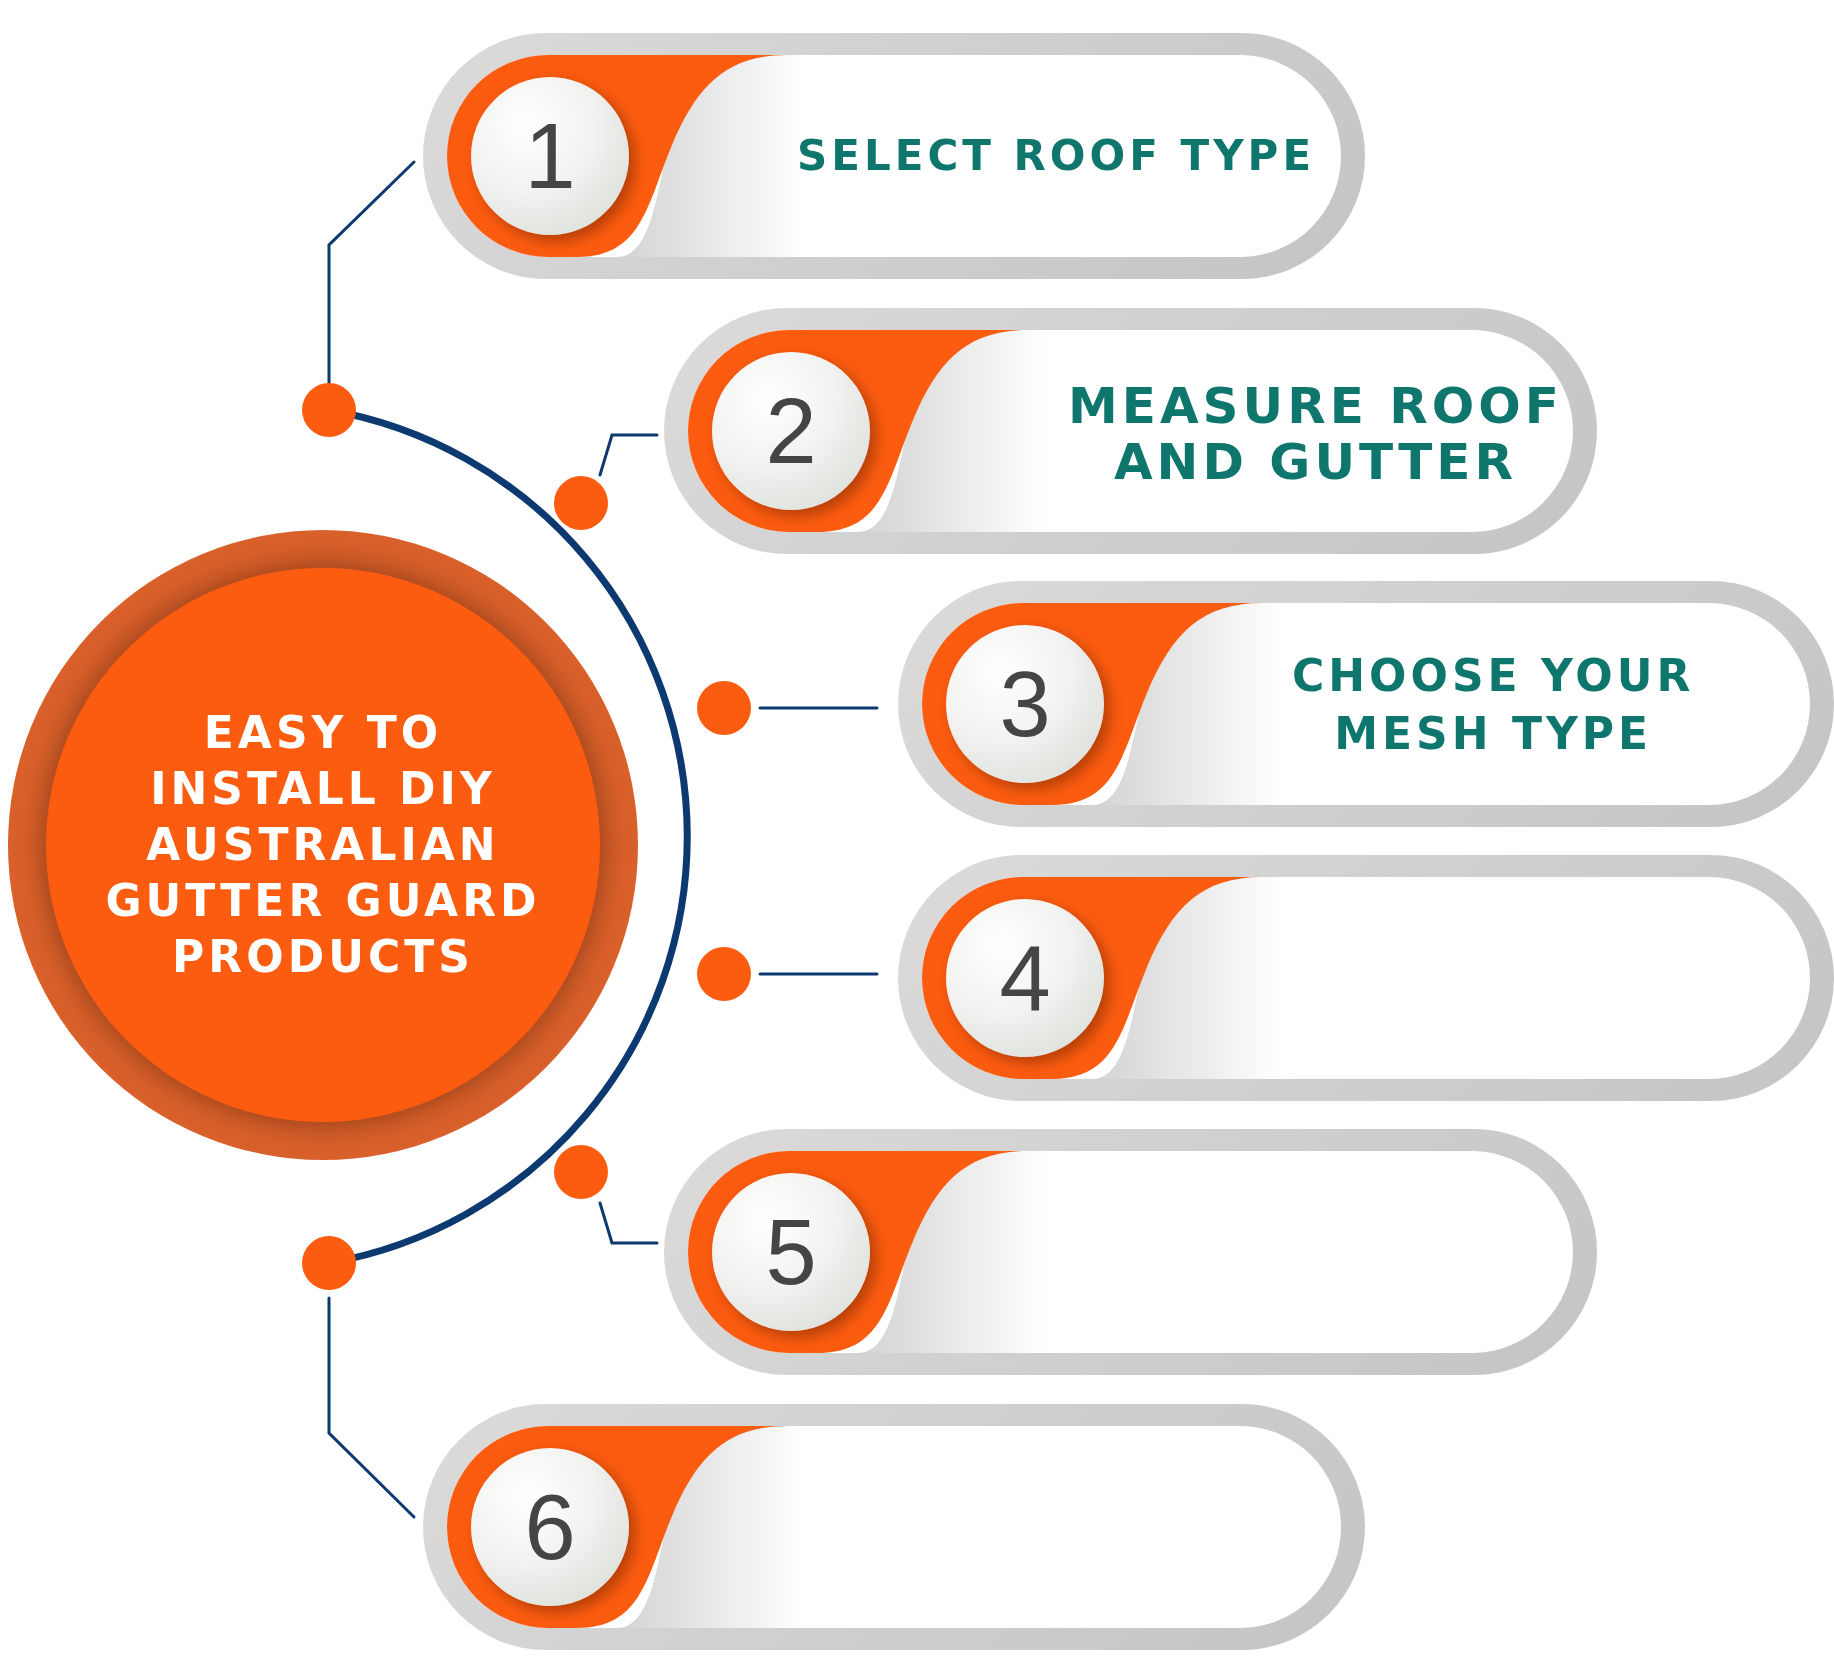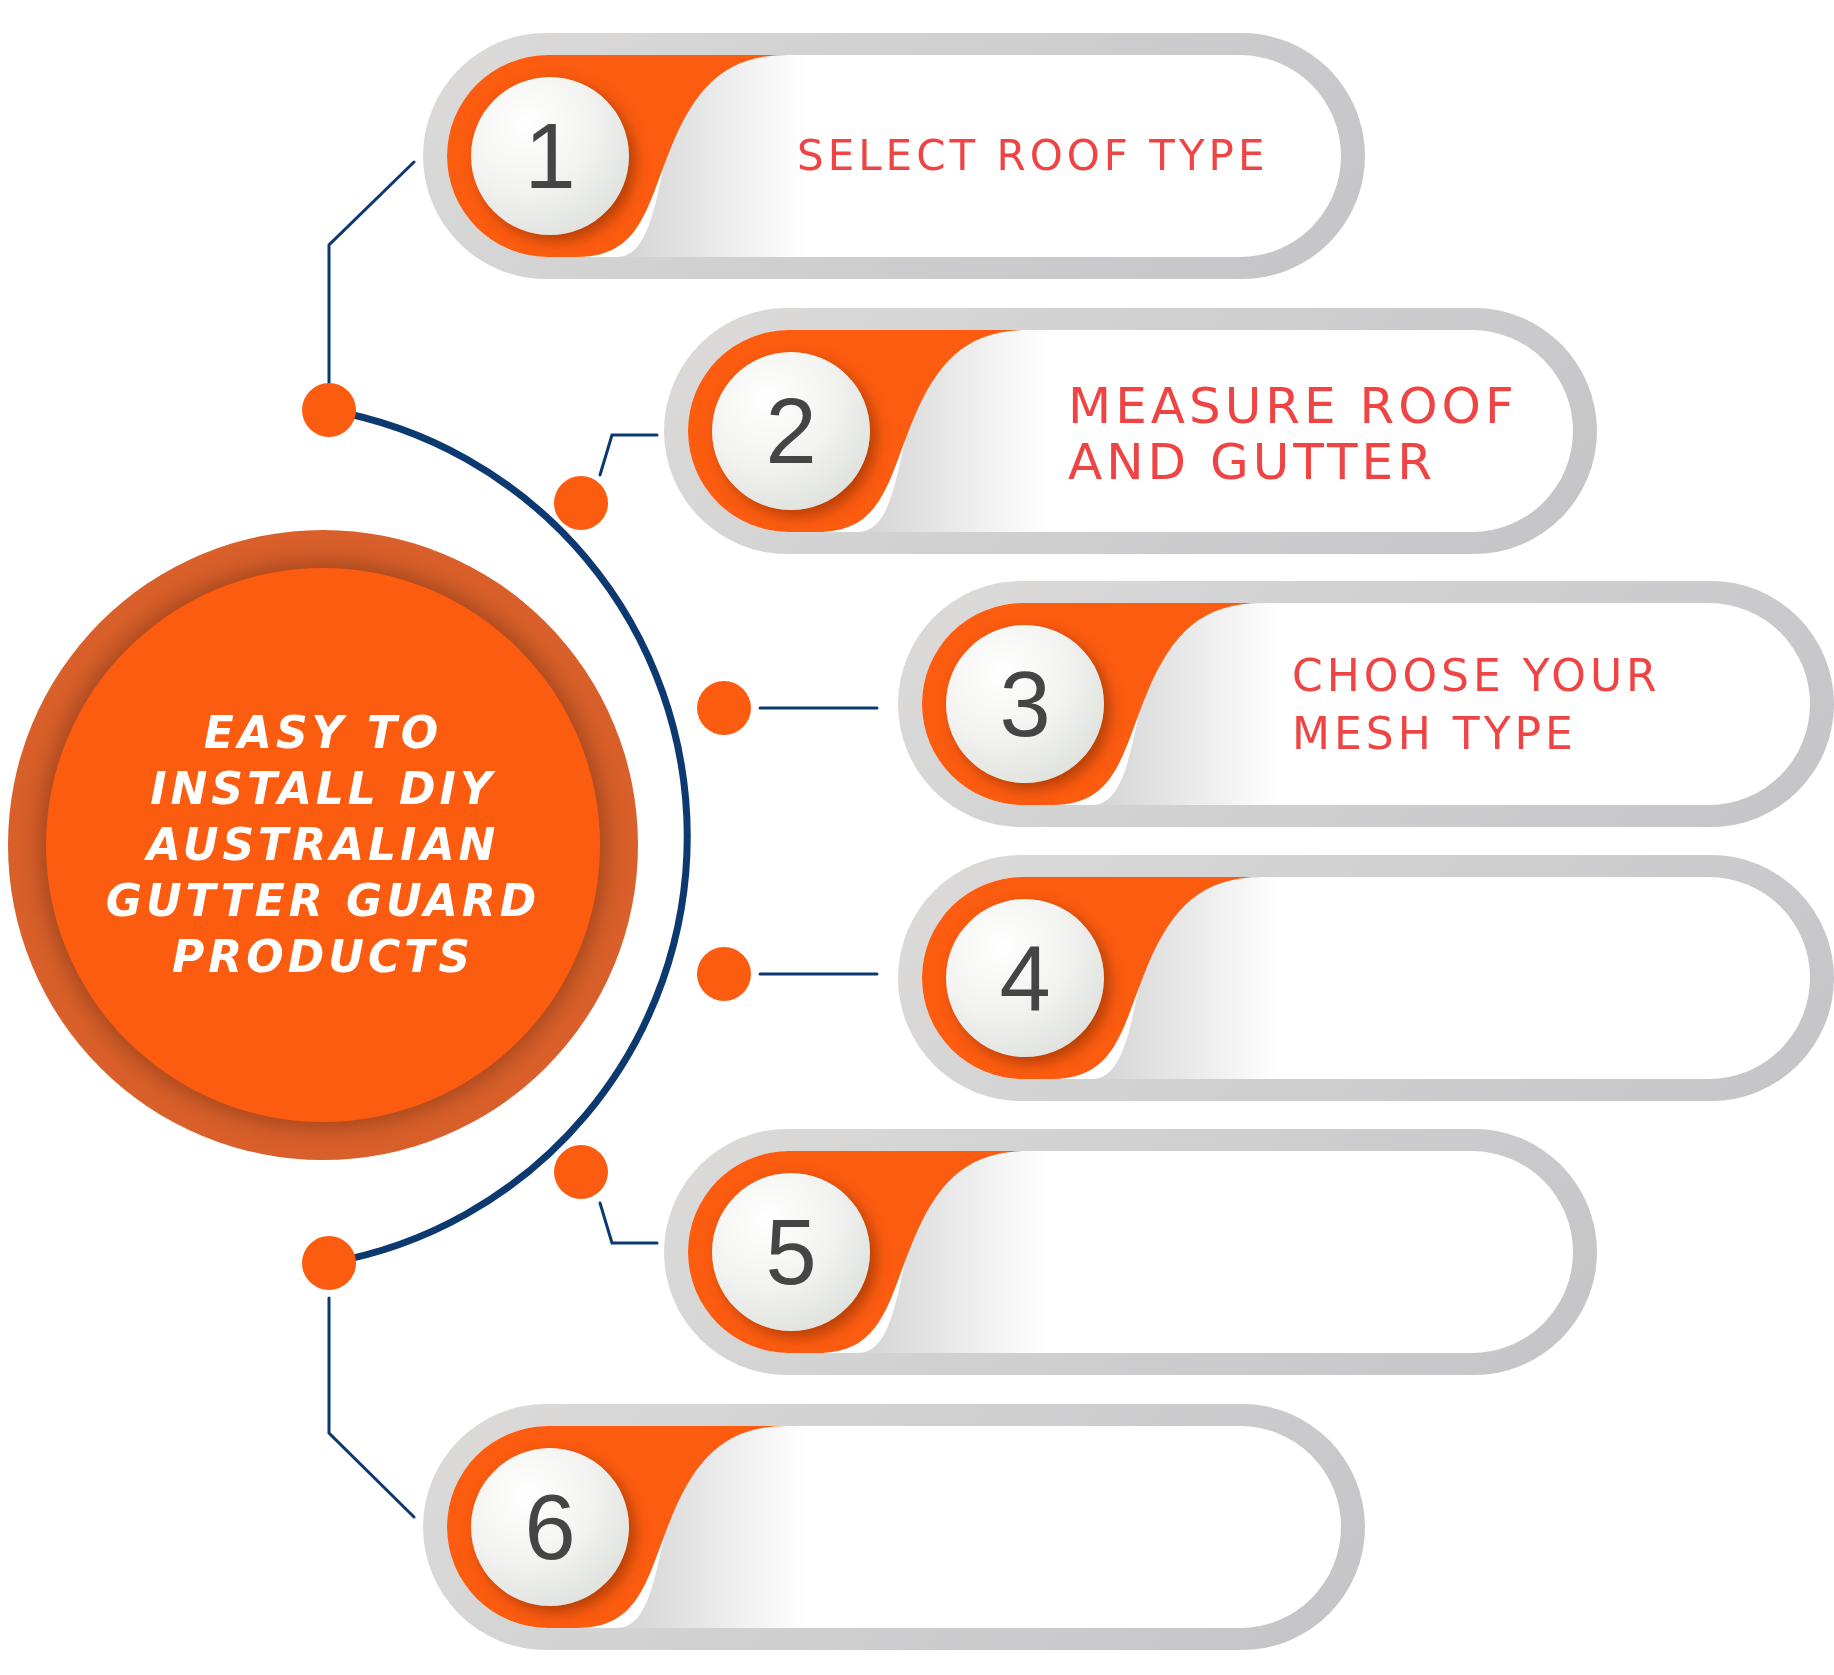--- a/index.html
+++ b/index.html
@@ -1,30 +1,30 @@
 <!DOCTYPE html>
 <html><head>
 <meta charset="utf-8">
 <style>
   html,body{margin:0;padding:0;background:#ffffff;}
   body{width:1834px;height:1675px;position:relative;overflow:hidden;font-family:"DejaVu Sans","Liberation Sans",sans-serif;}
   .stage{position:absolute;left:0;top:0;width:1834px;height:1675px;}
   svg.lines{position:absolute;left:0;top:0;}
   .hub-outer{position:absolute;left:8px;top:530px;width:630px;height:630px;border-radius:50%;background:#d9602a;}
   .hub-inner{position:absolute;left:46px;top:568px;width:554px;height:554px;border-radius:50%;background:#fc5c10;
-    box-shadow:0 0 22px 6px rgba(120,50,20,0.55);display:flex;align-items:center;justify-content:center;font-style:italic;}
+    box-shadow:0 0 22px 6px rgba(120,50,20,0.55);display:flex;align-items:center;justify-content:center;}
   .hub-text{color:#fff;font-weight:bold;font-size:44px;letter-spacing:4px;line-height:56px;text-align:center;width:440px;white-space:pre-line;}
   .pill{position:absolute;height:246px;border-radius:123px;background:linear-gradient(135deg,#dcdbda,#c4c3c6);}
   .pill-inner{position:absolute;left:24px;top:22px;right:24px;bottom:22px;border-radius:101px;background:#fff;overflow:hidden;}
   .tab{position:absolute;left:0;top:0;width:360px;height:100%;}
   .ball{position:absolute;left:24px;top:22px;width:158px;height:158px;border-radius:50%;
     background:radial-gradient(circle at 35% 30%,#ffffff 0%,#f2f2f0 45%,#d3d8d2 100%);
     box-shadow:6px 6px 14px rgba(120,40,0,0.55);display:flex;align-items:center;justify-content:center;}
   .num{font-family:"Liberation Sans","DejaVu Sans",sans-serif;font-size:92px;color:#454545;line-height:1;}
-  .label{position:absolute;color:#ef4444;font-weight:normal;letter-spacing:4px;white-space:pre-line;}
+  .label{position:absolute;color:#0f766e;font-weight:bold;letter-spacing:4px;white-space:pre-line;text-align:center;}
   .dot{position:absolute;width:54px;height:54px;border-radius:50%;background:#fc5c10;}
 </style>
 </head>
 <body>
 
 <div class="stage">
 
   <svg class="lines" width="1834" height="1675">
     <path d="M329,410 A433,433 0 0 1 329,1263" fill="none" stroke="#0c3a70" stroke-width="7"></path>
     <polyline points="329,383 329,245 414,162" fill="none" stroke="#0c3a70" stroke-width="3" stroke-linecap="round"></polyline>

